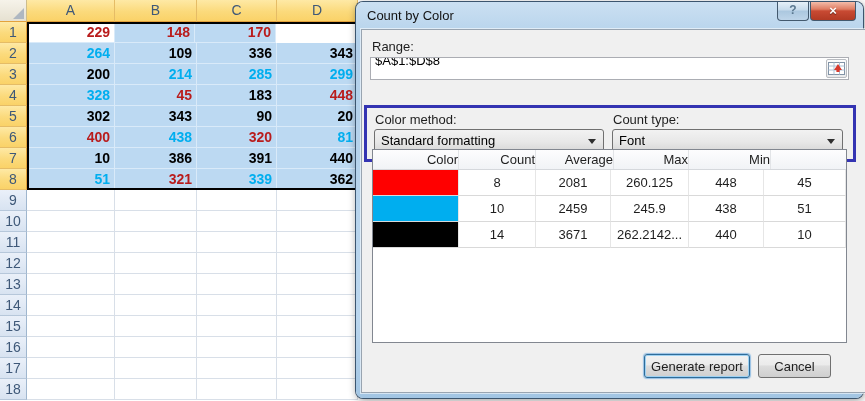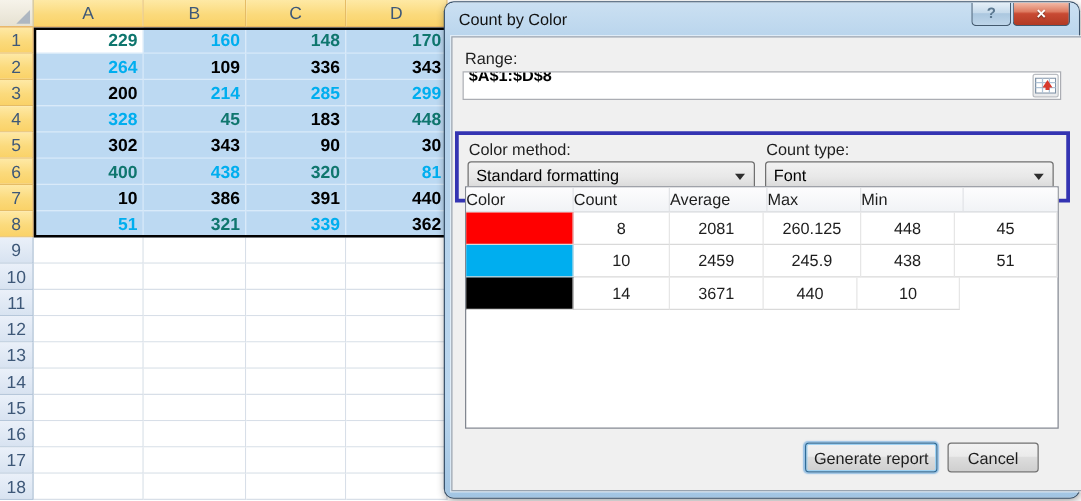--- a/index.html
+++ b/index.html
@@ -46,21 +46,21 @@
     height:21px; font-size:14px; font-weight:bold; line-height:20px;
     text-align:right; padding-right:4px;
     background:#BCD9F2;
     border-right:1px solid #D9EAF9; border-bottom:1px solid #D9EAF9;
   }
   .cell.active { background:#FFFFFF; }
   .cell.empty {
     background:#FFFFFF; font-weight:normal;
     border-right:1px solid #D8DFE8; border-bottom:1px solid #D8DFE8;
   }
-  .cell[data-color="red"]   { color:#0f766e; }
+  .cell[data-color="red"]   { color:#b91c1c; }
   .cell[data-color="blue"]  { color:#00AEEF; }
   .cell[data-color="black"] { color:#000000; }
 
   .sel-border {
     position:absolute; left:27px; top:22px; width:331px; height:168px;
     border:2px solid #000; pointer-events:none;
   }
 
   
   .dialog {
@@ -94,21 +94,21 @@
     font-size:13px; color:#1E1E1E;
   }
 
   .lbl { position:absolute; }
   .range-label { left:10px; top:9px; }
 
   .range-input {
     position:absolute; left:8px; top:27px; width:479px; height:23px;
     border:1px solid #ABADB3; background:#fff;
     font-family:"Liberation Sans",sans-serif; font-size:13px;
-    padding:0 26px 16px 4px; color:#000;font-weight:bold;
+    padding:0 26px 16px 4px; color:#000;
   }
   .range-picker {
     position:absolute; left:464px; top:29px; width:21px; height:19px;
     border:1px solid #B9BCC1; background:linear-gradient(180deg,#FDFDFD,#E8E9EB);
     border-radius:2px; display:flex; align-items:center; justify-content:center;
   }
 
   .blue-box {
     position:absolute; left:2px; top:57px; width:492px; height:57px;
     border:3px solid #3434B2;
@@ -130,21 +130,21 @@
     border-top:5px solid #2E2E2E;
   }
 
   .listview {
     position:absolute; left:10px; top:119px; width:475px; height:194px;
     background:#fff; border:1px solid #828790;
   }
   .lv-header { display:flex; height:20px;
     background:linear-gradient(180deg,#FDFDFE,#F1F3F6);
     border-bottom:1px solid #D5D8DC; }
-  .lv-h { text-align:left; line-height:19px; border-right:1px solid #E2E4E7; }
+  .lv-h { text-align:right; line-height:19px; border-right:1px solid #E2E4E7; }
   .lv-row { display:flex; height:26px; }
   .lv-c { text-align:center; line-height:25px;
     border-right:1px solid #E6E6E6; border-bottom:1px solid #D9D9D9; }
   .c0{width:86px} .c1{width:77px} .c2{width:75px} .c3{width:78px} .c4{width:75px} .c5{width:82px}
   .sw[data-swatch="red"]   { background:#FF0000; }
   .sw[data-swatch="blue"]  { background:#00AEEF; }
   .sw[data-swatch="black"] { background:#000000; }
 
   .btn {
     position:absolute; top:324px; height:24px;
@@ -170,21 +170,20 @@
     </div>
     <div class="ch w-a">A</div>
     <div class="ch w-b">B</div>
     <div class="ch w-c">C</div>
     <div class="ch w-d">D</div>
   </div>
 
   <div class="row">
     <div class="rh sel">1</div>
     <div class="cell w-a active" data-color="red">229</div>
-    <div class="cell w-b" data-color="blue">160</div>
     <div class="cell w-c" data-color="red">148</div>
     <div class="cell w-d" data-color="red">170</div>
   </div>
 
   <div class="row">
     <div class="rh sel">2</div>
     <div class="cell w-a" data-color="blue">264</div>
     <div class="cell w-b" data-color="black">109</div>
     <div class="cell w-c" data-color="black">336</div>
     <div class="cell w-d" data-color="black">343</div>
@@ -204,21 +203,21 @@
     <div class="cell w-b" data-color="red">45</div>
     <div class="cell w-c" data-color="black">183</div>
     <div class="cell w-d" data-color="red">448</div>
   </div>
 
   <div class="row">
     <div class="rh sel">5</div>
     <div class="cell w-a" data-color="black">302</div>
     <div class="cell w-b" data-color="black">343</div>
     <div class="cell w-c" data-color="black">90</div>
-    <div class="cell w-d" data-color="black">30</div>
+    <div class="cell w-d" data-color="black">20</div>
   </div>
 
   <div class="row">
     <div class="rh sel">6</div>
     <div class="cell w-a" data-color="red">400</div>
     <div class="cell w-b" data-color="blue">438</div>
     <div class="cell w-c" data-color="red">320</div>
     <div class="cell w-d" data-color="blue">81</div>
   </div>
 
@@ -379,20 +378,21 @@
         <div class="lv-c c2">2459</div>
         <div class="lv-c c3">245.9</div>
         <div class="lv-c c4">438</div>
         <div class="lv-c c5">51</div>
       </div>
 
       <div class="lv-row">
         <div class="lv-c c0 sw" data-swatch="black"></div>
         <div class="lv-c c1">14</div>
         <div class="lv-c c2">3671</div>
+        <div class="lv-c c3">262.2142...</div>
         <div class="lv-c c4">440</div>
         <div class="lv-c c5">10</div>
       </div>
     </div>
 
     <button class="btn generate-btn">Generate report</button>
     <button class="btn cancel-btn">Cancel</button>
 
   </div>
 </div>

